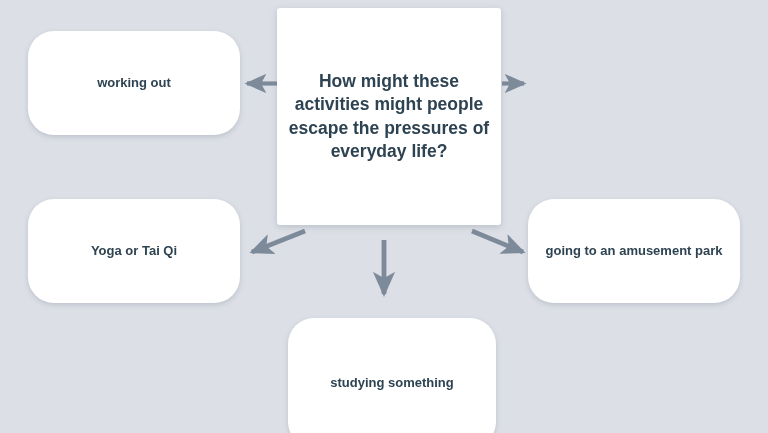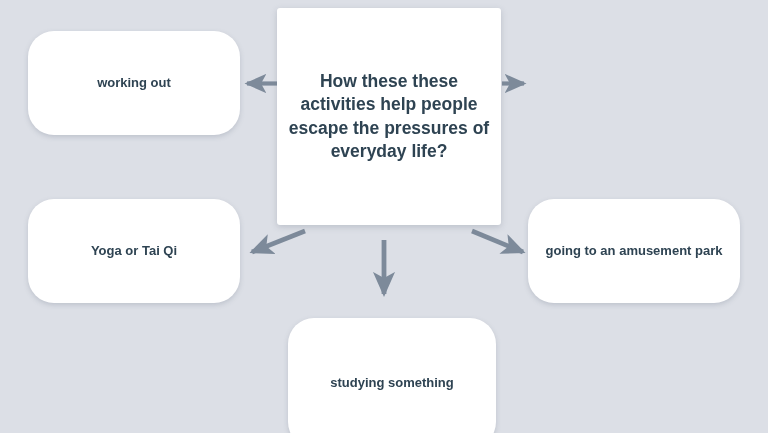--- a/index.html
+++ b/index.html
@@ -112,21 +112,21 @@
     <line x1="502" y1="83.5" x2="524" y2="83.5" stroke="#7d8a9a" stroke-width="4.2" marker-end="url(#ah)"></line>
 
     <line x1="305" y1="231" x2="252" y2="252" stroke="#7d8a9a" stroke-width="4.6" marker-end="url(#ah)"></line>
 
     <line x1="472" y1="231" x2="523" y2="252" stroke="#7d8a9a" stroke-width="4.6" marker-end="url(#ah)"></line>
 
     <line x1="384" y1="240" x2="384" y2="294" stroke="#7d8a9a" stroke-width="4.8" marker-end="url(#ah)"></line>
   </svg>
 
   <div class="node" id="node-center">
-    <span class="node-text">How these these activities help people escape the pressures of everyday life?</span>
+    <span class="node-text">How might these activities might people escape the pressures of everyday life?</span>
   </div>
 
   <div class="node node-satellite" id="node-working-out">
     <span class="node-text">working out</span>
   </div>
 
 
   <div class="node node-satellite" id="node-yoga">
     <span class="node-text">Yoga or Tai Qi</span>
   </div>

